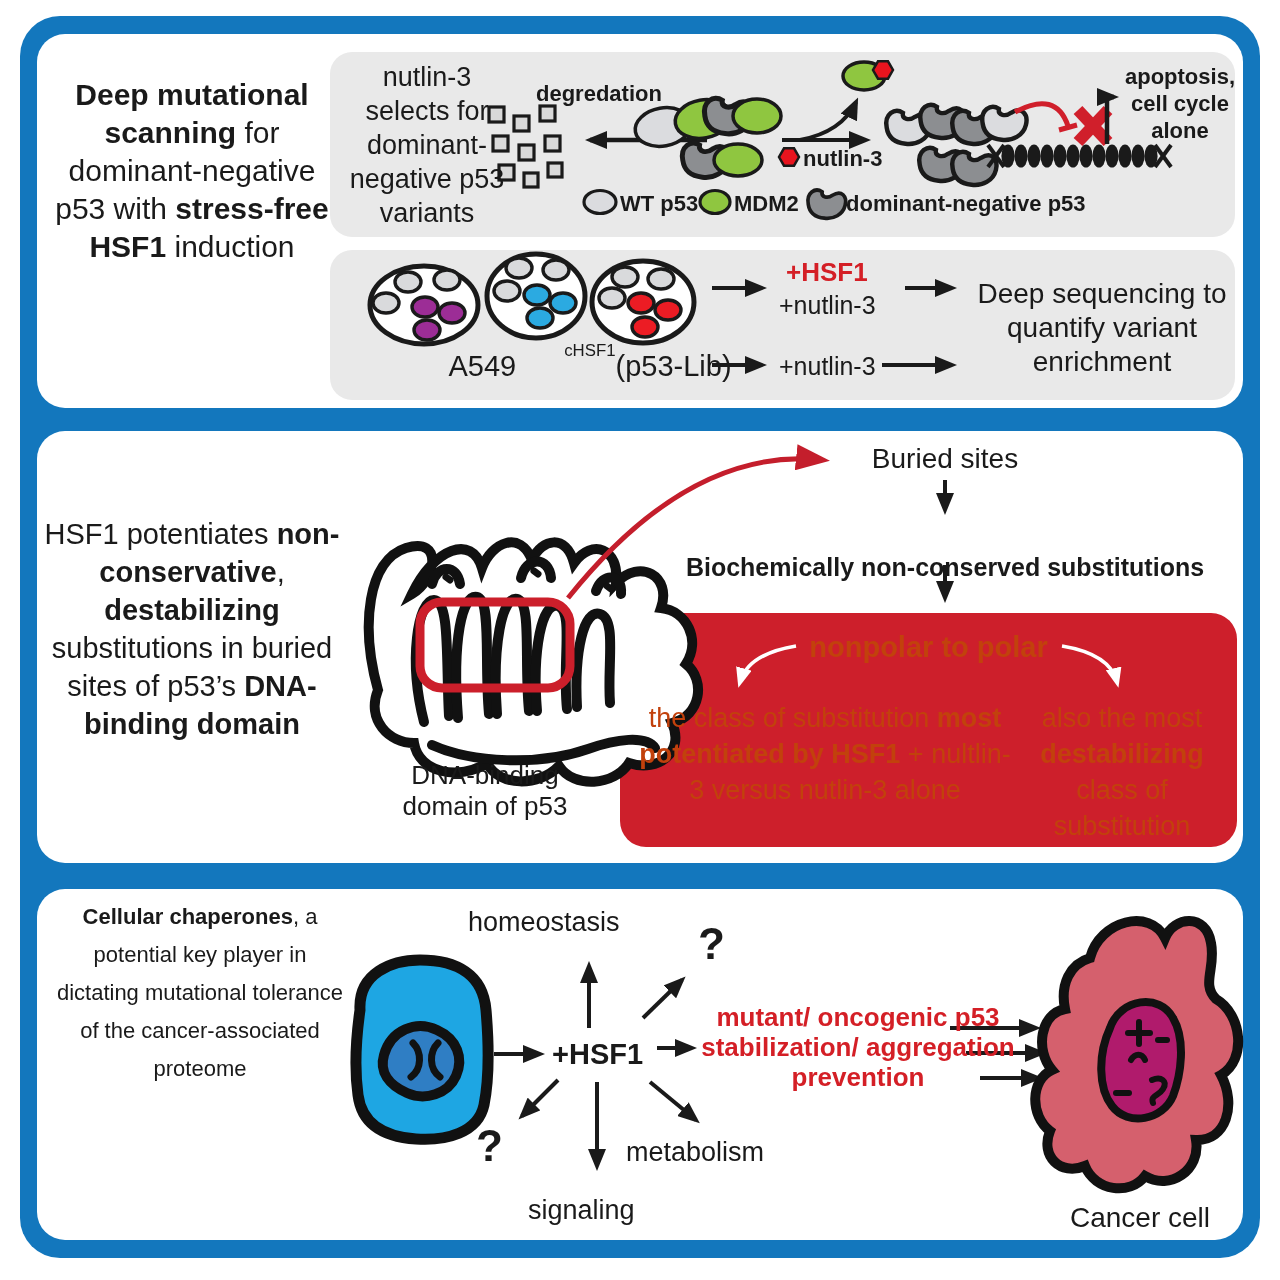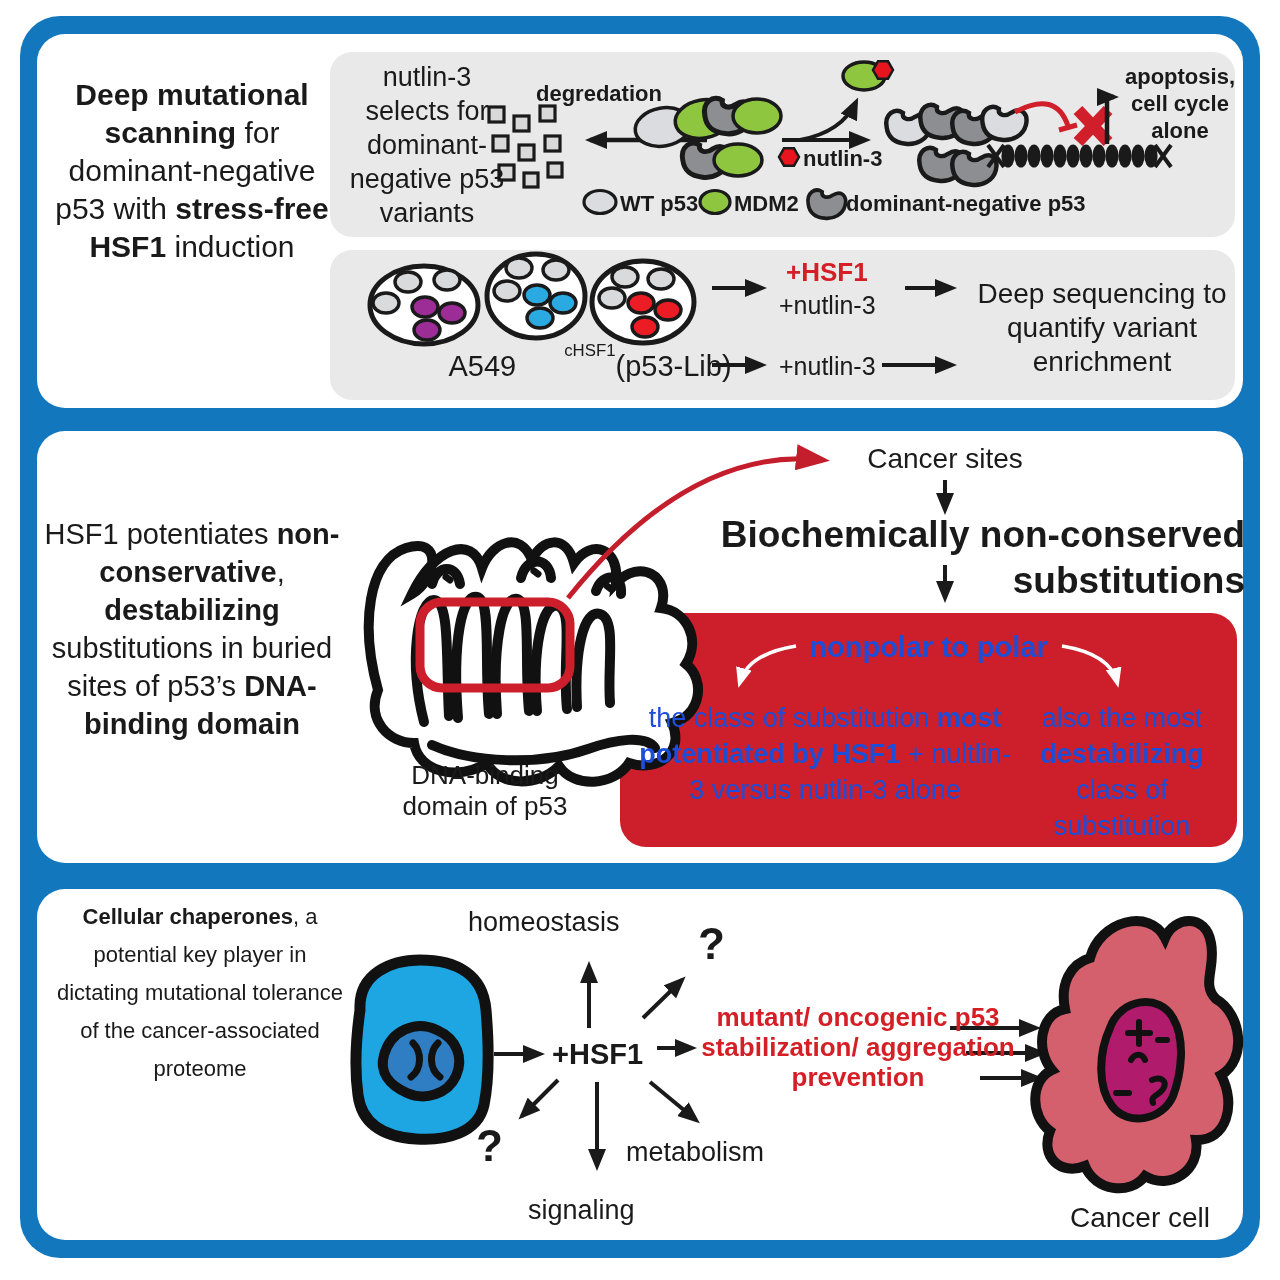--- a/index.html
+++ b/index.html
@@ -7,21 +7,21 @@
          font-family:"Liberation Sans",sans-serif;color:#1a1a1a;}
   .abs{position:absolute;}
   .frame{background:#1377bd;border-radius:40px;}
   .panel{background:#ffffff;border-radius:28px;}
   .graybox{background:#e9e9e9;border-radius:22px;}
   .redbox{background:#cd1f2b;border-radius:26px;}
   .t{line-height:1.25;}
   .ctr{text-align:center;}
   .b{font-weight:bold;}
   svg.overlay{position:absolute;left:0;top:0;pointer-events:none;}
-  .white{color:#1d4ed8;}
+  .white{color:#c2410c;}
   .redtxt{color:#d41f26;}
   sup.chsf{font-size:0.58em;position:relative;top:-0.55em;margin-left:48px;}
 </style>
 </head>
 <body>
 
 <div id="stage">
 
   <div class="abs frame" style="left:20px;top:16px;width:1240px;height:1242px;"></div>
 
@@ -236,22 +236,22 @@
   <div class="abs t b" style="left:734px;top:190px;font-size:22px;">MDM2</div>
   <div class="abs t b" style="left:846px;top:190px;font-size:22px;">dominant-negative p53</div>
 
   <div class="abs t ctr" style="left:400px;top:348px;width:380px;font-size:29px;"><span>A549</span><sup class="chsf">cHSF1</sup><span>(p53-Lib)</span></div>
   <div class="abs t b redtxt" style="left:786px;top:256px;font-size:26px;">+HSF1</div>
   <div class="abs t" style="left:779px;top:290px;font-size:25px;">+nutlin-3</div>
   <div class="abs t" style="left:779px;top:351px;font-size:25px;">+nutlin-3</div>
   <div class="abs t ctr" style="left:968px;top:277px;width:268px;font-size:28px;line-height:34px;">Deep sequencing to quantify variant enrichment</div>
 
   <div class="abs t ctr" style="left:42px;top:515px;width:300px;font-size:29px;line-height:38px;"><span>HSF1 potentiates </span><span class="b">non-conservative</span><span>, </span><span class="b">destabilizing</span><span> substitutions in buried sites of p53’s </span><span class="b">DNA-binding domain</span></div>
-  <div class="abs t ctr" style="left:860px;top:441px;width:170px;font-size:28px;">Cancer sites</div>
-  <div class="abs t b ctr" style="left:645px;top:512px;width:600px;font-size:37px;text-align:right;">Biochemically non-conserved substitutions</div>
+  <div class="abs t ctr" style="left:860px;top:441px;width:170px;font-size:28px;">Buried sites</div>
+  <div class="abs t b ctr" style="left:645px;top:552px;width:600px;font-size:25px;">Biochemically non-conserved substitutions</div>
   <div class="abs t ctr" style="left:385px;top:760px;width:200px;font-size:26px;line-height:31px;">DNA-binding domain of p53</div>
   <div class="abs t b ctr white" style="left:620px;top:629px;width:617px;font-size:29px;">nonpolar to polar</div>
   <div class="abs t ctr white" style="left:634px;top:700px;width:382px;font-size:27px;line-height:36px;"><span>the class of substitution </span><span class="b">most potentiated by HSF1</span><span> + nultlin-3 versus nutlin-3 alone</span></div>
   <div class="abs t ctr white" style="left:1022px;top:700px;width:200px;font-size:27px;line-height:36px;"><span>also the most </span><span class="b">destabilizing</span><span> class of substitution</span></div>
 
   <div class="abs t ctr" style="left:50px;top:898px;width:300px;font-size:22px;line-height:38px;"><span class="b">Cellular chaperones</span><span>, a potential key player in dictating mutational tolerance of the cancer-associated proteome</span></div>
   <div class="abs t" style="left:468px;top:906px;font-size:27px;">homeostasis</div>
   <div class="abs t b" style="left:698px;top:916px;font-size:44px;">?</div>
   <div class="abs t b" style="left:552px;top:1036px;font-size:29px;">+HSF1</div>
   <div class="abs t b" style="left:476px;top:1118px;font-size:44px;">?</div>

